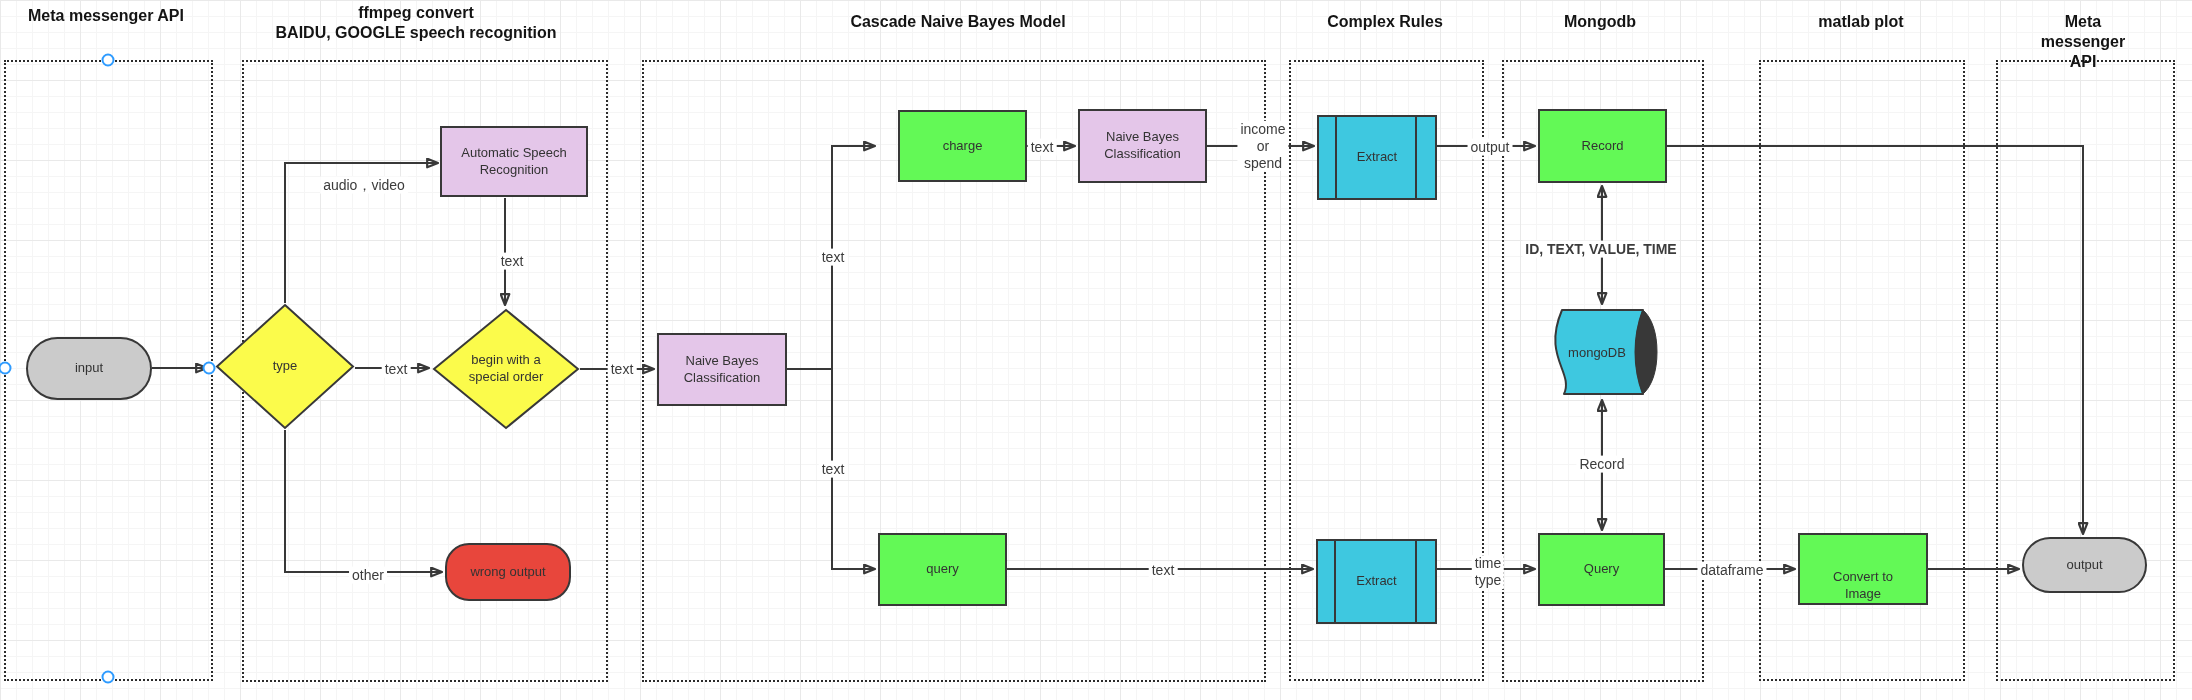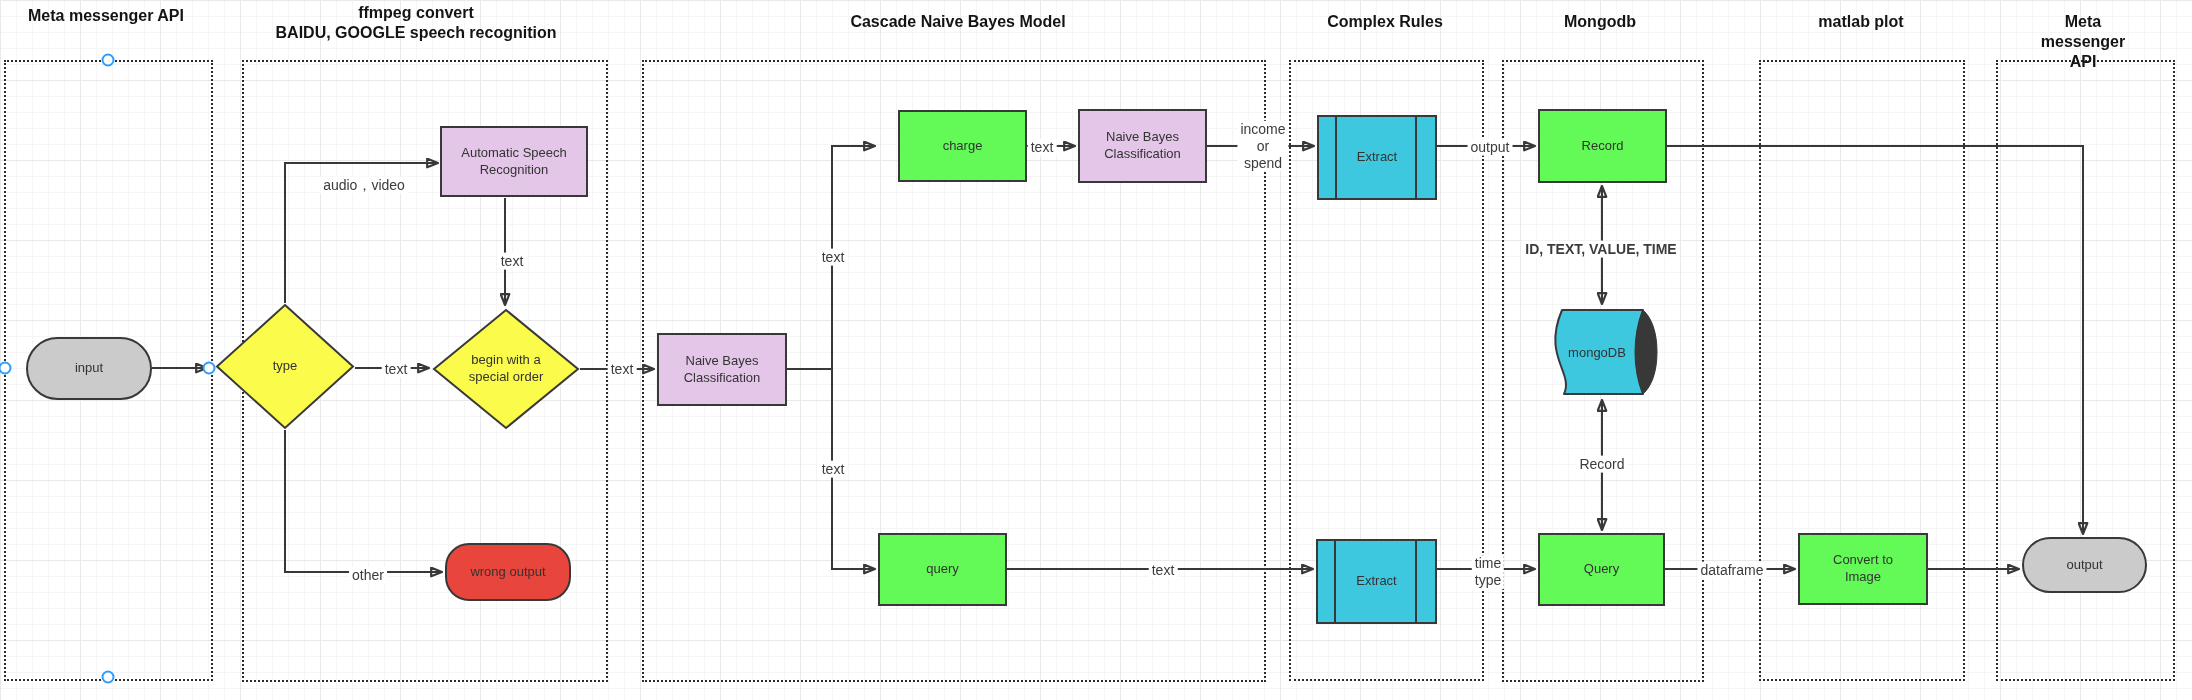--- a/index.html
+++ b/index.html
@@ -154,21 +154,21 @@
   </div>
 
   <div class="node cyan extract" style="left:1316px;top:527px;width:121px;height:85px;">
     <span>Extract</span>
   </div>
 
   <div class="node green" style="left:1538px;top:533px;width:127px;height:73px;">
     <span>Query</span>
   </div>
 
-  <div class="node green" style="left:1798px;top:533px;width:130px;height:72px;padding:0 16px;">
+  <div class="node green" style="left:1798px;top:533px;width:130px;height:72px;padding:0 16px;align-items:flex-end;">
     <span>Convert to Image</span>
   </div>
 
   <div class="node stadium" style="left:2022px;top:537px;width:125px;height:56px;">
     <span>output</span>
   </div>
 
   <div class="lbl" style="left:364px;top:164px;margin-top:21px;">audio，video</div>
   <div class="lbl" style="left:512px;top:261px;">text</div>
   <div class="lbl" style="left:396px;top:369px;">text</div>

